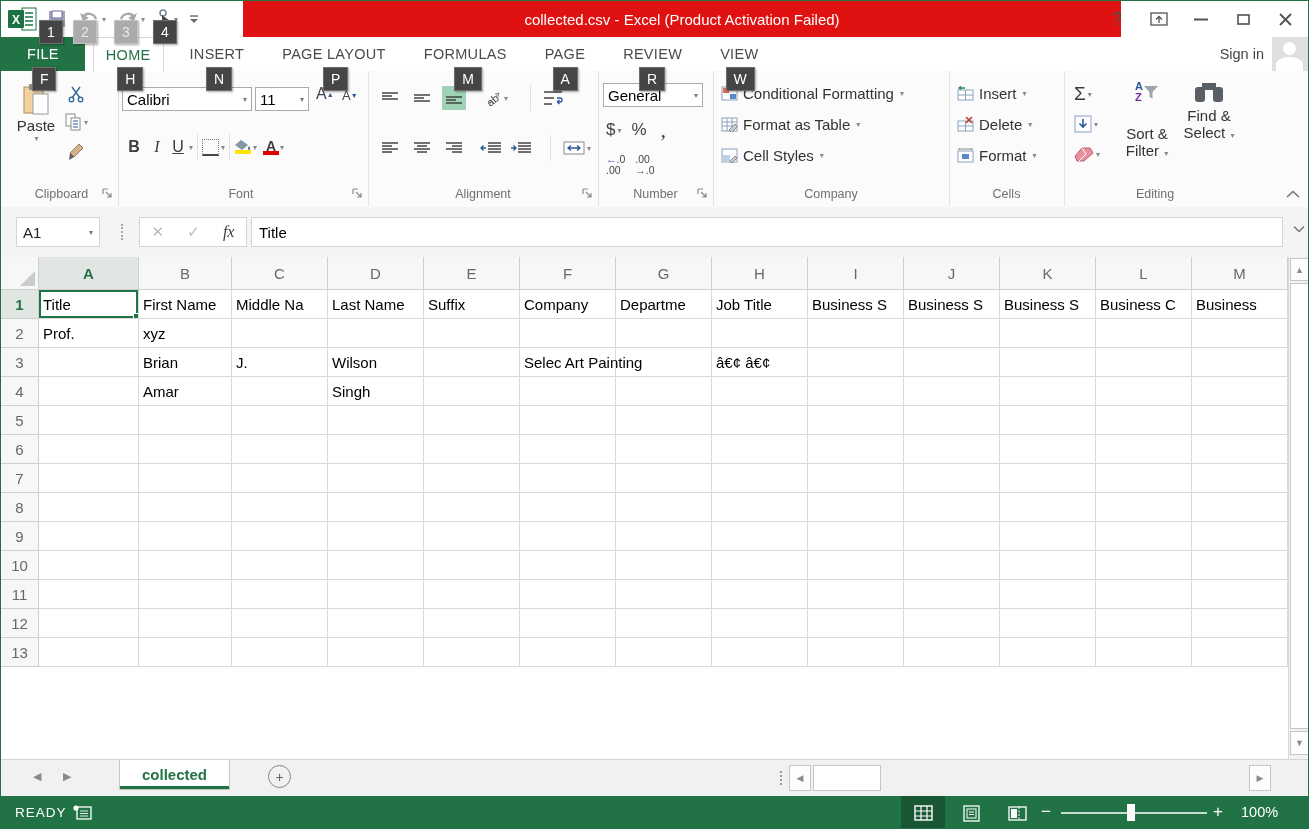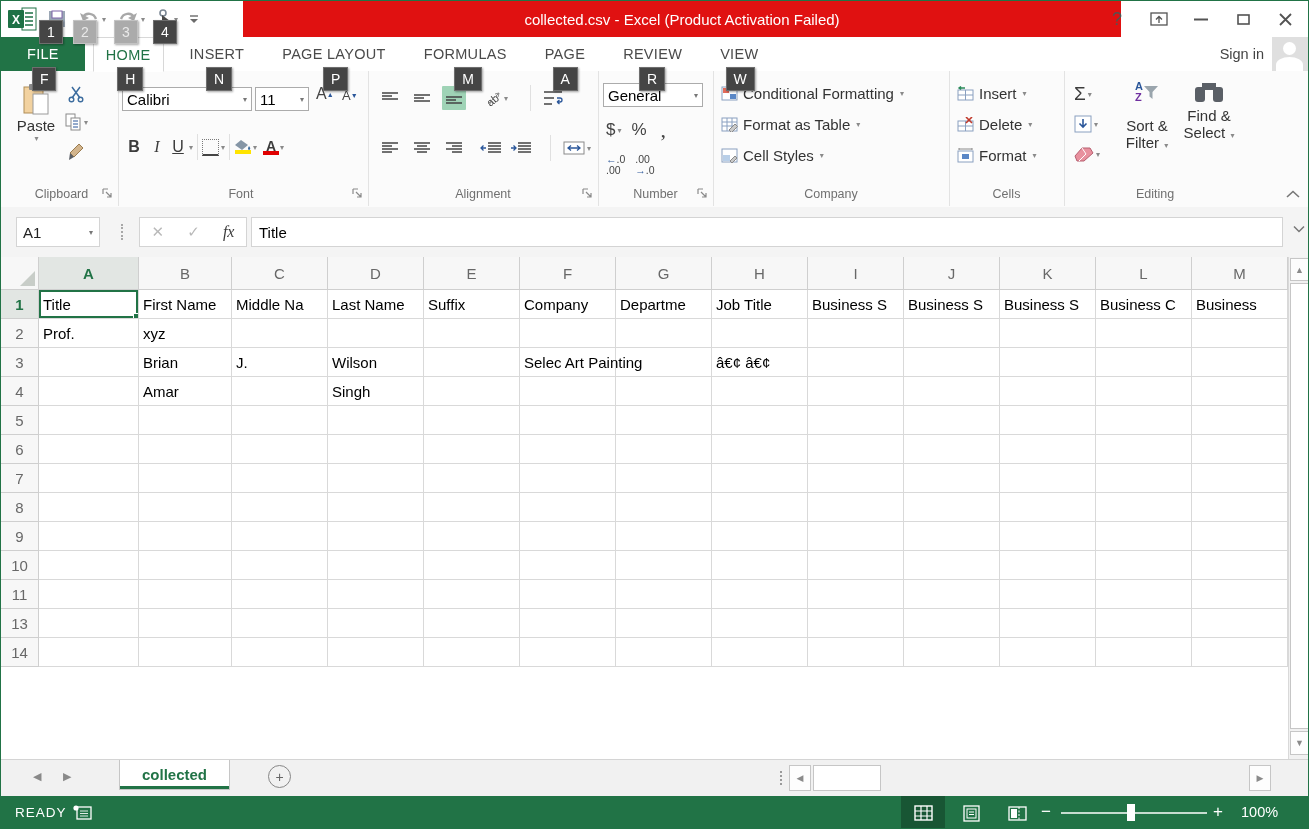--- a/index.html
+++ b/index.html
@@ -499,21 +499,21 @@
       <div class="bigbtn" style="position:absolute;left:54px;top:10px;width:58px">
         <span style="display:flex;align-items:center">
           <span style="display:flex;flex-direction:column;font-size:11px;font-weight:bold;line-height:11px">
             <span style="color:#2b579a">A</span>
               <span style="color:#7030a0">Z</span>
           </span>
           <svg width="16" height="15" viewBox="0 0 16 15">
             <path d="M1 1 h14 l-5.5 6 v7 l-3 -2.5 v-4.5 z" fill="#9aa5ad"></path>
           </svg>
         </span>
-        <span style="margin-top:14px">Sort &amp;</span>
+        <span style="margin-top:22px">Sort &amp;</span>
         <span><span>Filter</span> <span class="dd-sm">▾</span></span>
       </div>
       <div class="bigbtn" style="position:absolute;left:116px;top:10px;width:58px">
         <svg width="30" height="22" viewBox="0 0 30 22">
           <rect x="1" y="6" width="10" height="15" rx="3" fill="#5a5f66"></rect>
           <rect x="19" y="6" width="10" height="15" rx="3" fill="#5a5f66"></rect>
           <path d="M8 2 h14 v7 h-14 z" fill="#5a5f66"></path>
           <rect x="13" y="9" width="4" height="6" fill="#fbfbfb"></rect>
         </svg>
         <span style="margin-top:4px">Find &amp;</span>
@@ -740,37 +740,37 @@
           <div class="cell" style="width: 96px;"></div>
           <div class="cell" style="width: 96px;"></div>
           <div class="cell" style="width: 96px;"></div>
           <div class="cell" style="width: 96px;"></div>
           <div class="cell" style="width: 96px;"></div>
           <div class="cell" style="width: 96px;"></div>
           <div class="cell" style="width: 96px;"></div>
           <div class="cell" style="width: 96px;"></div>
         </div>
         <div class="grow">
+          <div class="rhead">12</div>
+          <div class="cell" style="width: 100px;"></div>
+          <div class="cell" style="width: 93px;"></div>
+          <div class="cell" style="width: 96px;"></div>
+          <div class="cell" style="width: 96px;"></div>
+          <div class="cell" style="width: 96px;"></div>
+          <div class="cell" style="width: 96px;"></div>
+          <div class="cell" style="width: 96px;"></div>
+          <div class="cell" style="width: 96px;"></div>
+          <div class="cell" style="width: 96px;"></div>
+          <div class="cell" style="width: 96px;"></div>
+          <div class="cell" style="width: 96px;"></div>
+          <div class="cell" style="width: 96px;"></div>
+          <div class="cell" style="width: 96px;"></div>
+        </div>
+        <div class="grow">
           <div class="rhead">13</div>
-          <div class="cell" style="width: 100px;"></div>
-          <div class="cell" style="width: 93px;"></div>
-          <div class="cell" style="width: 96px;"></div>
-          <div class="cell" style="width: 96px;"></div>
-          <div class="cell" style="width: 96px;"></div>
-          <div class="cell" style="width: 96px;"></div>
-          <div class="cell" style="width: 96px;"></div>
-          <div class="cell" style="width: 96px;"></div>
-          <div class="cell" style="width: 96px;"></div>
-          <div class="cell" style="width: 96px;"></div>
-          <div class="cell" style="width: 96px;"></div>
-          <div class="cell" style="width: 96px;"></div>
-          <div class="cell" style="width: 96px;"></div>
-        </div>
-        <div class="grow">
-          <div class="rhead">14</div>
           <div class="cell" style="width: 100px;"></div>
           <div class="cell" style="width: 93px;"></div>
           <div class="cell" style="width: 96px;"></div>
           <div class="cell" style="width: 96px;"></div>
           <div class="cell" style="width: 96px;"></div>
           <div class="cell" style="width: 96px;"></div>
           <div class="cell" style="width: 96px;"></div>
           <div class="cell" style="width: 96px;"></div>
           <div class="cell" style="width: 96px;"></div>
           <div class="cell" style="width: 96px;"></div>

